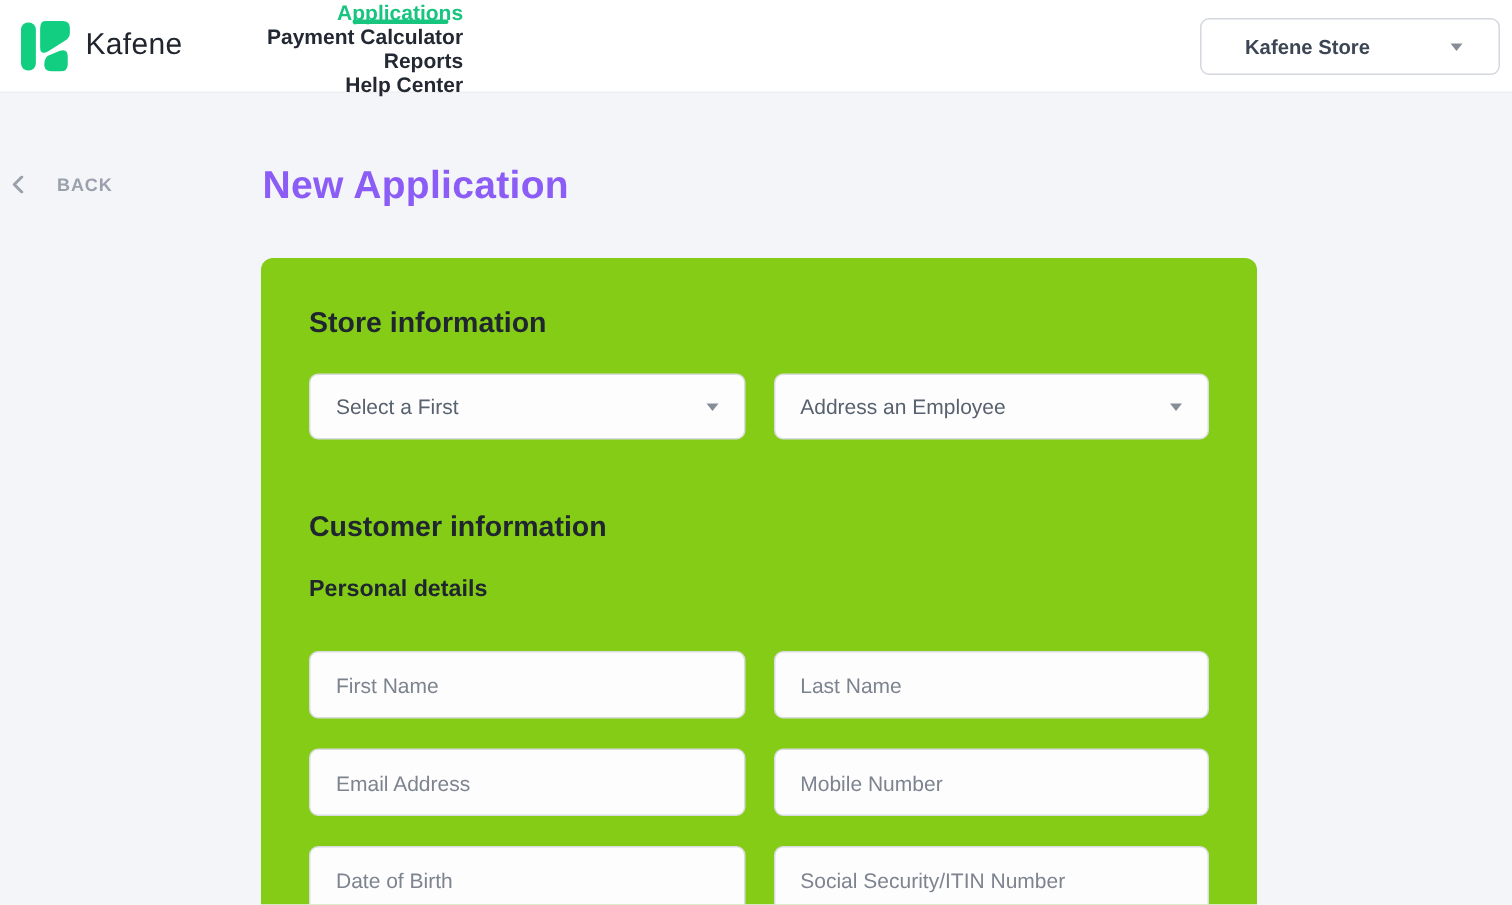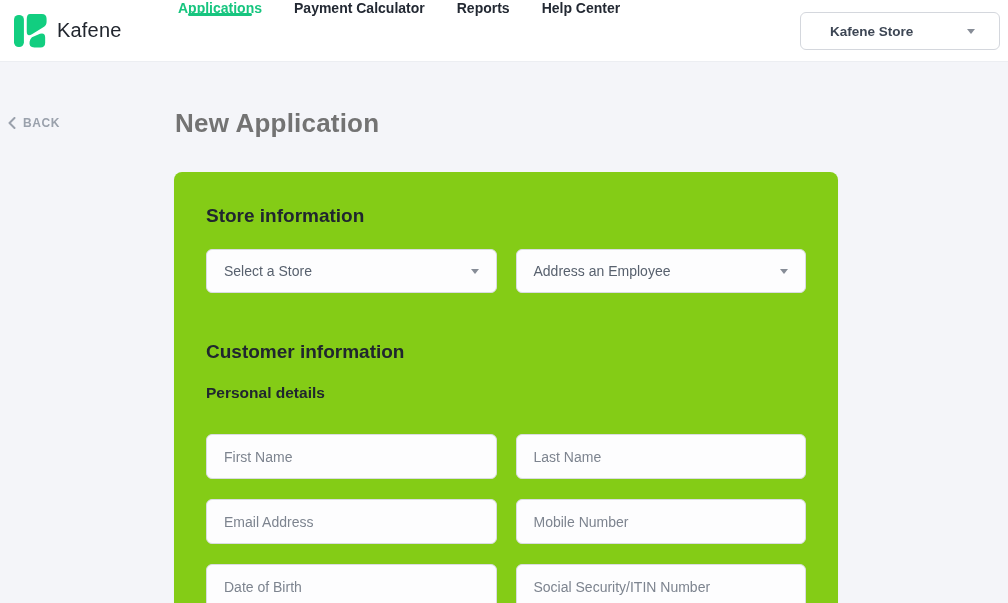--- a/index.html
+++ b/index.html
@@ -16,21 +16,21 @@
   .header {
     position:absolute; top:0; left:0; width:1008px; height:62px;
     background:#ffffff;
     border-bottom:1px solid #eceef2;
     display:flex; align-items:center;
     z-index:5;
   }
   .brand { display:flex; align-items:center; gap:9px; padding-left:14px; width:150px; cursor:pointer; }
   .brand-name { font-size:20px; font-weight:500; color:#21262e; letter-spacing:.2px; }
 
-  .nav { display:flex; align-items:flex-start; height:62px; margin-left:12px; }
+  .nav { display:flex; align-items:flex-end; height:62px; margin-left:12px;flex-direction:column; }
   .nav-item {
     position:relative; display:flex; align-items:center;
     padding:0 16px; font-size:14px; font-weight:700; color:#232933;
     cursor:pointer; white-space:nowrap;
   }
   .nav-item.active { color:#17c57f; }
   .nav-item.active::after {
     content:""; position:absolute; left:50%; bottom:0;
     transform:translateX(-50%);
     width:64px; height:3px; background:#17c57f; border-radius:2px;
@@ -52,27 +52,27 @@
   }
   .select-caret {
     width:0; height:0;
     border-left:4.5px solid transparent; border-right:4.5px solid transparent;
     border-top:5px solid #878d97;
   }
 
   
   .back-link {
     position:absolute; top:116px; left:8px;
-    display:flex; align-items:center; gap:7px;
+    display:flex; align-items:center; gap:22px;
     font-size:12px; font-weight:700; letter-spacing:.6px;
     color:#9aa1ac; cursor:pointer;
   }
   .page-title {
     position:absolute; top:108px; left:175px;
-    font-size:26px; font-weight:700; color:#737373; letter-spacing:.2px;
+    font-size:26px; font-weight:700; color:#8b5cf6; letter-spacing:.2px;
   }
 
   
   .card {
     position:absolute; left:174px; top:172px;
     width:664px; height:431px;
     background:#84cc16; border-radius:8px 8px 0 0;
     box-shadow:0 1px 2px rgba(20,30,50,.04);
     padding:33px 32px 0 32px;
     overflow:hidden;
@@ -152,21 +152,21 @@
 </div>
 
 <h1 class="page-title">New Application</h1>
 
 <div class="card">
 
   <h2 class="section-heading">Store information</h2>
 
   <div class="field-grid mt-22">
     <div class="select-box">
-      <span>Select a Store</span>
+      <span>Select a First</span>
       <span class="select-caret"></span>
     </div>
     <div class="select-box">
       <span>Address an Employee</span>
       <span class="select-caret"></span>
     </div>
   </div>
 
   <h2 class="section-heading mt-48">Customer information</h2>
 

